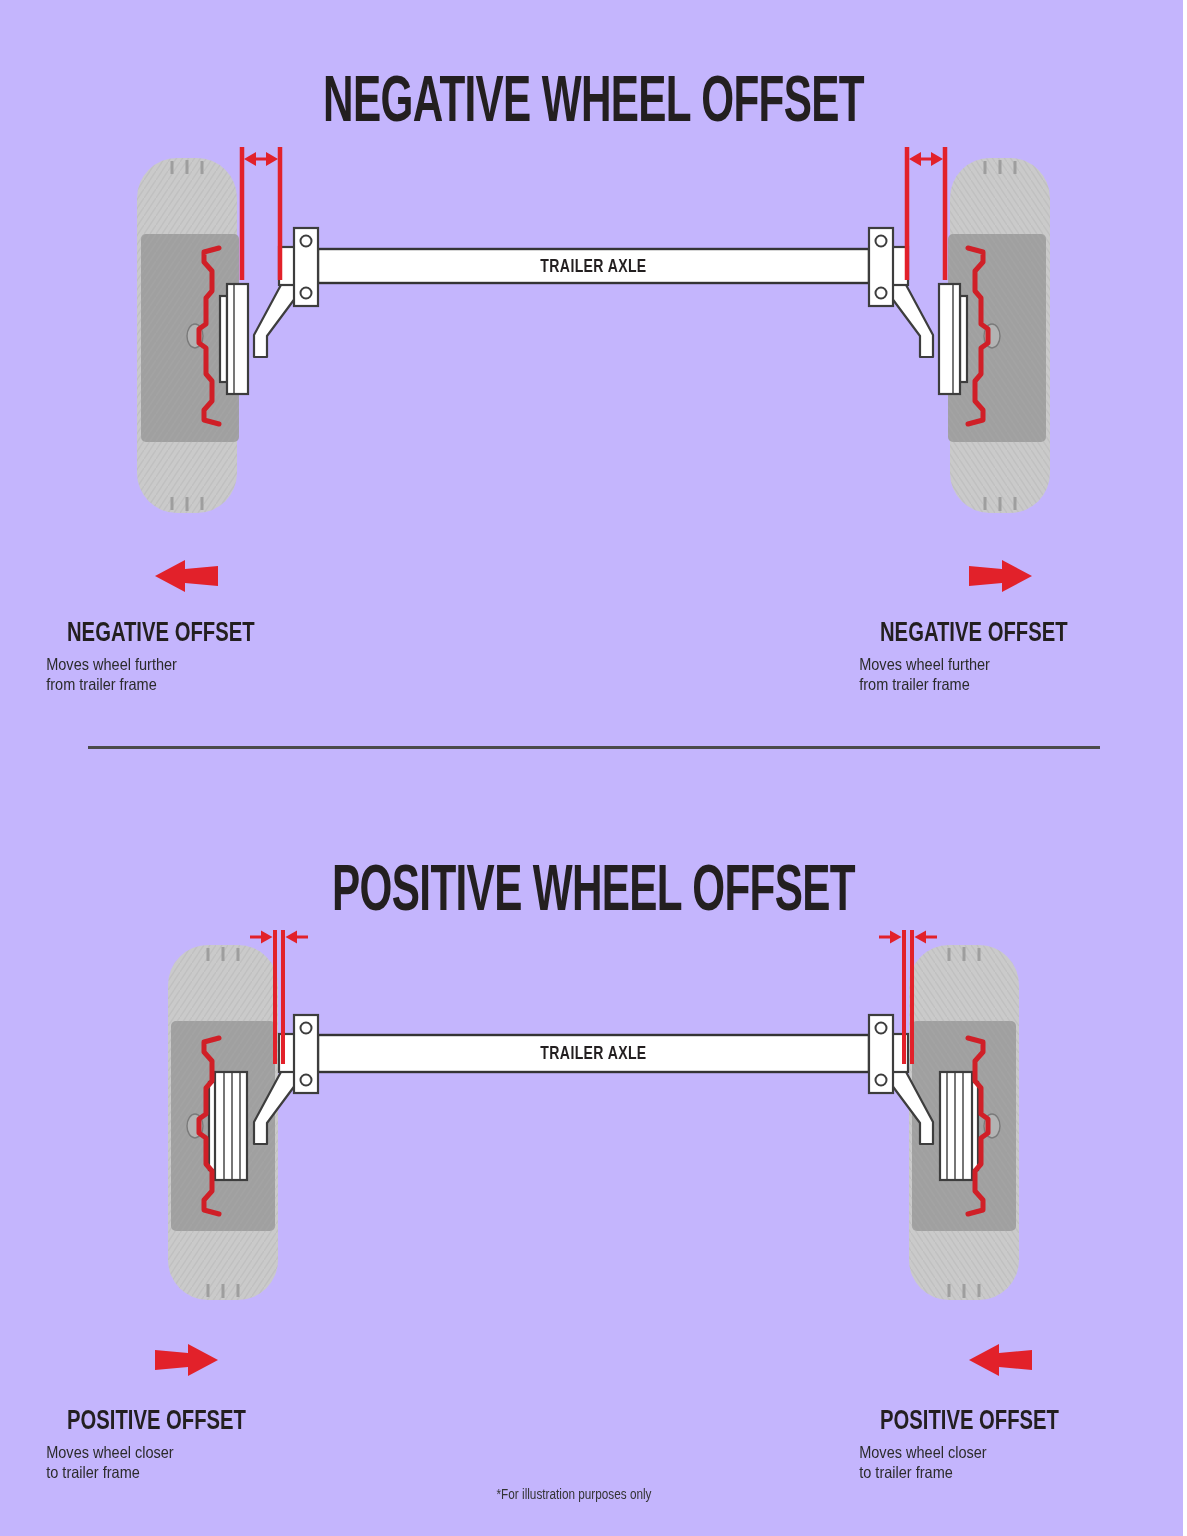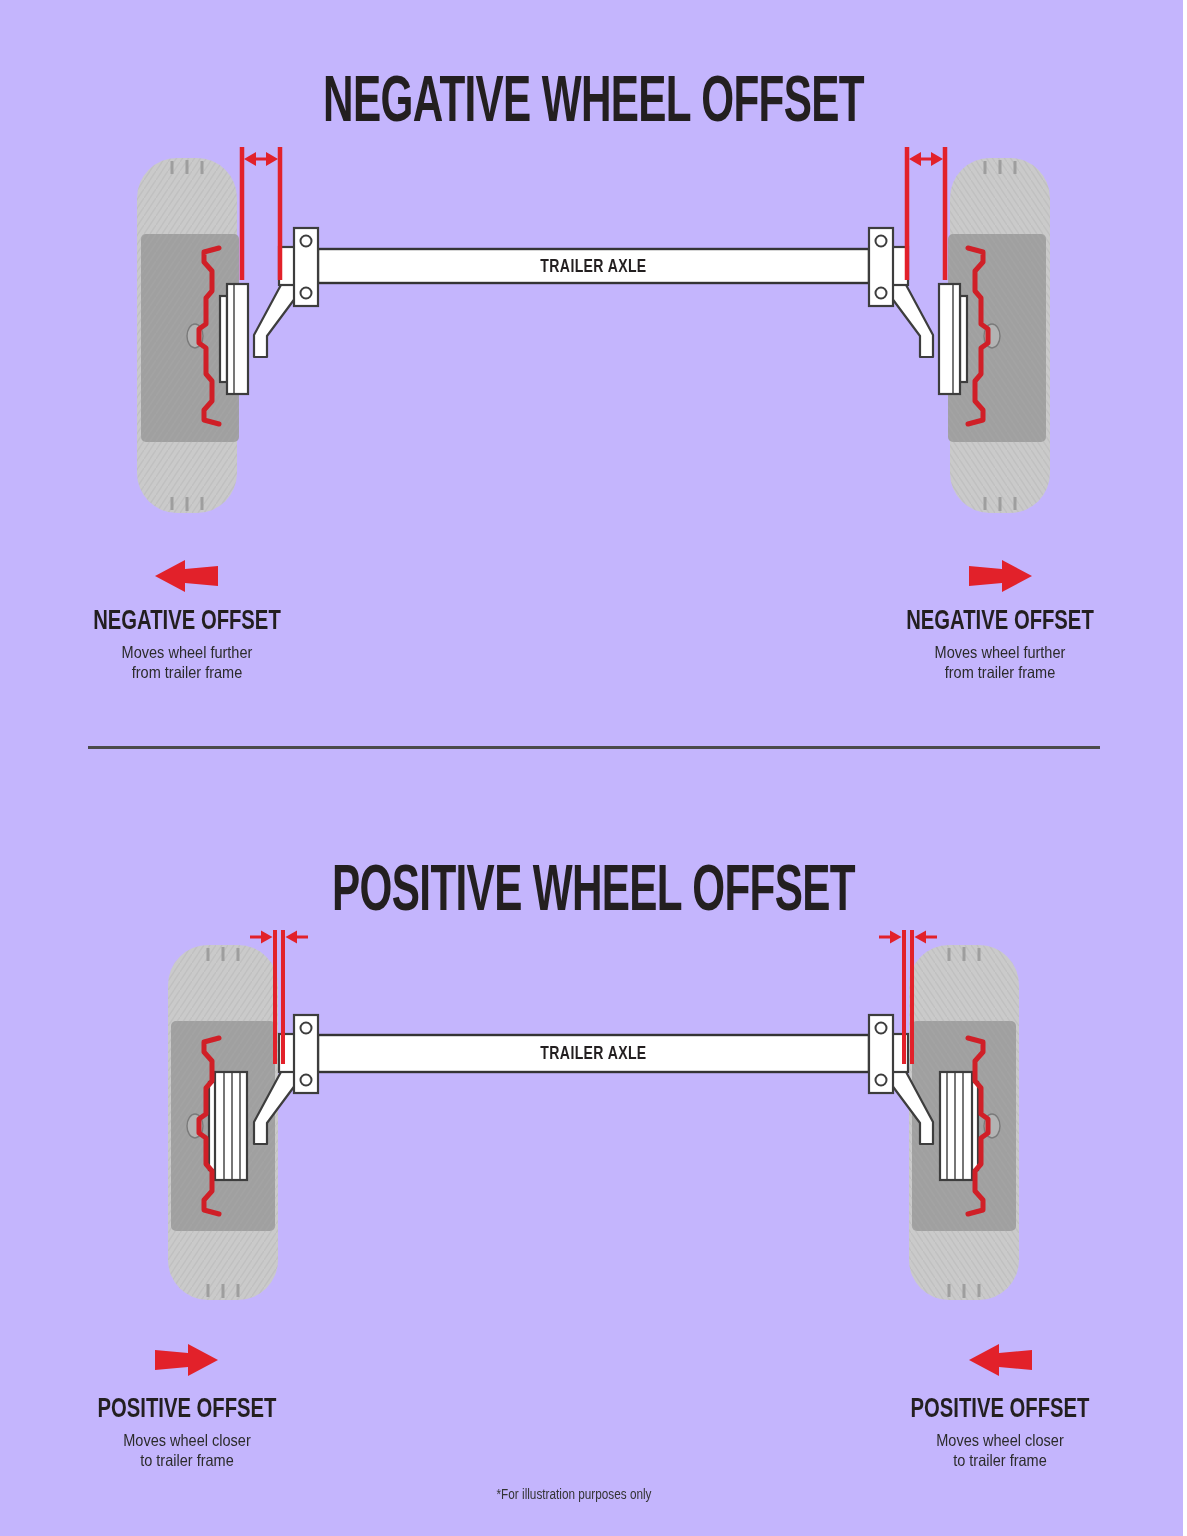--- a/index.html
+++ b/index.html
@@ -6,21 +6,21 @@
   #canvas{
     position:relative;width:1183px;height:1536px;background:#c4b5fd;overflow:hidden;
     font-family:"Liberation Sans",sans-serif;color:#231f20;
   }
   #diagram-svg{position:absolute;left:0;top:0;width:1187px;height:1536px;}
   .section-title{
     position:absolute;left:0;width:1187px;text-align:center;
     font-weight:bold;font-size:64px;line-height:64px;letter-spacing:-1px;
     color:#231f20;transform:scaleX(0.66);white-space:nowrap;
   }
-  .offset-label{position:absolute;width:320px;text-align:center;}
+  .offset-label{position:absolute;width:320px;text-align:left;margin-top:12px;}
   .offset-label h3{
     margin:0;font-size:27px;line-height:28px;font-weight:bold;color:#231f20;
     transform:scaleX(0.75);white-space:nowrap;letter-spacing:0;
   }
   .offset-label p{
     margin:9px 0 0 0;font-size:16.5px;line-height:19.5px;color:#2b2b2b;
     transform:scaleX(0.88);
   }
   .axle-label{
     position:absolute;left:0;width:1187px;text-align:center;

